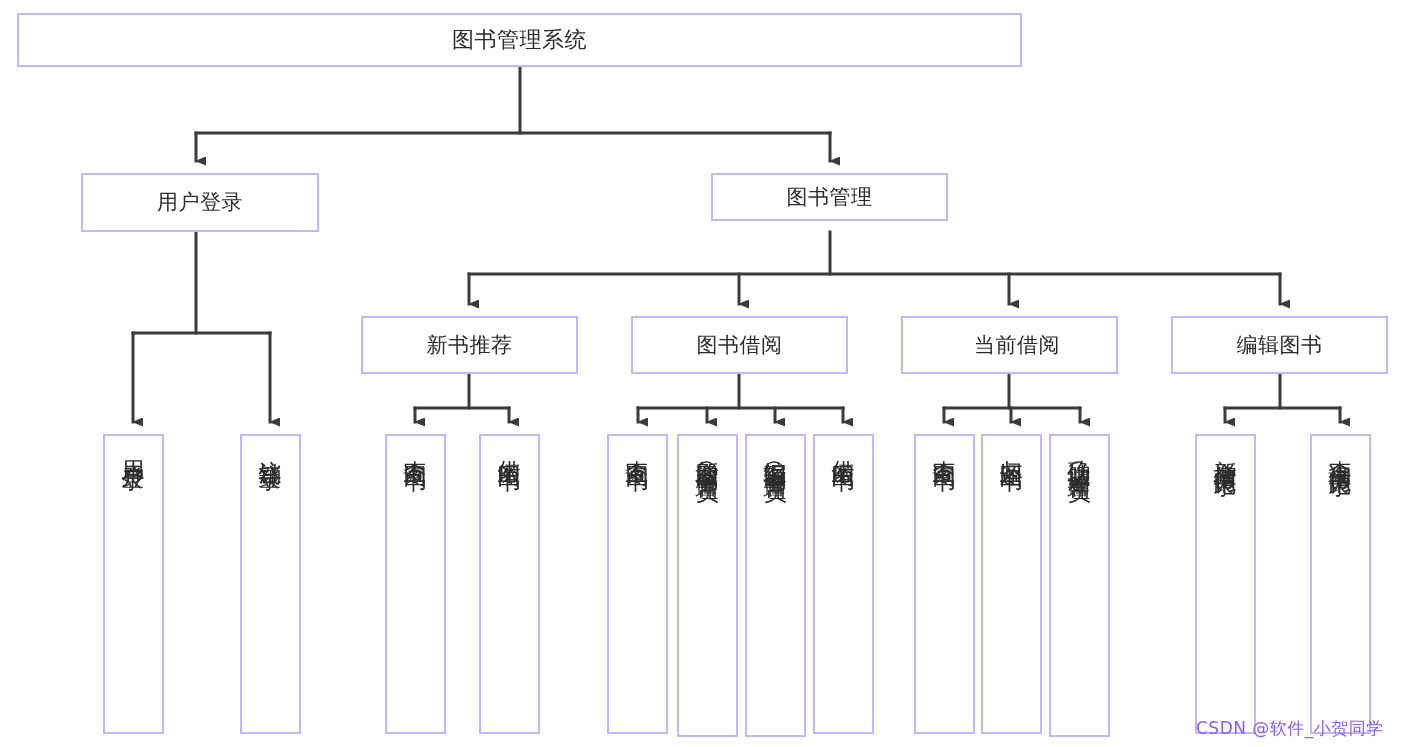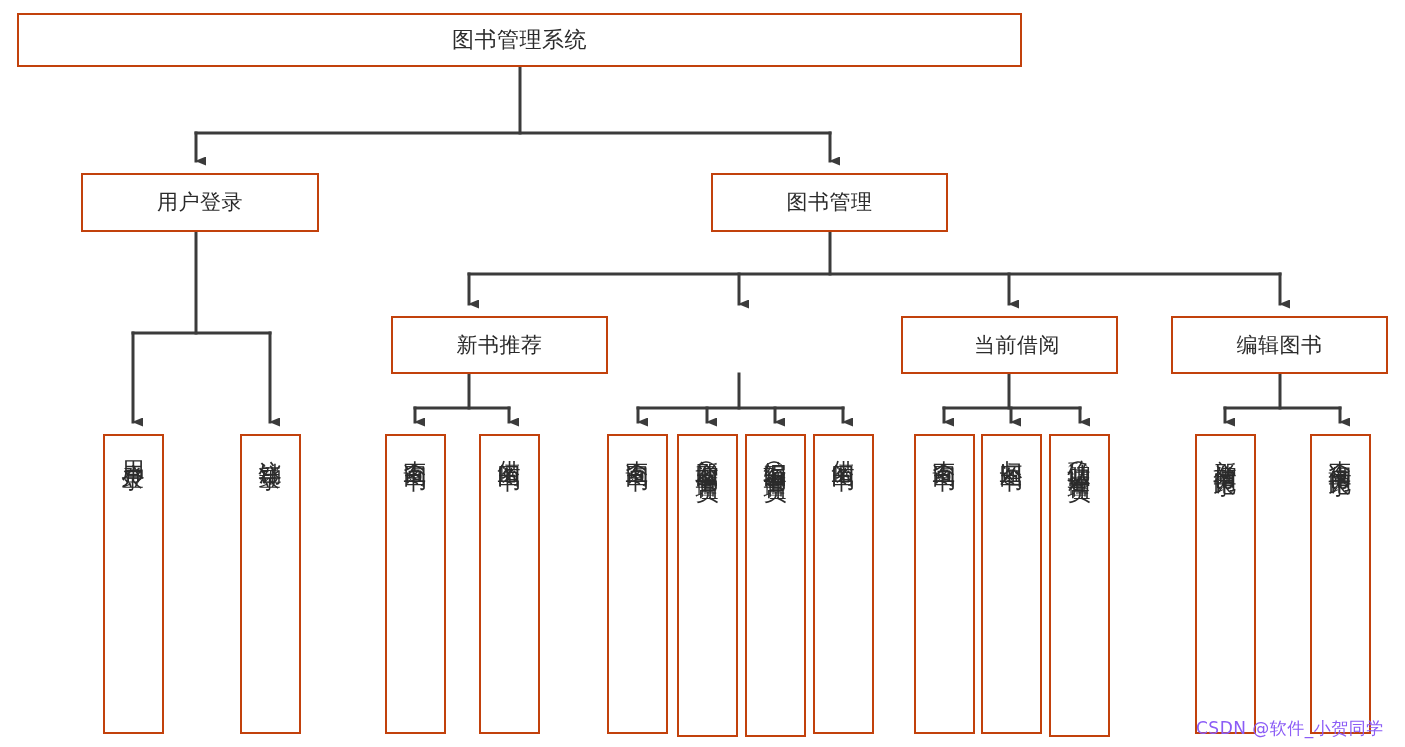--- a/index.html
+++ b/index.html
@@ -11,21 +11,21 @@
     overflow:hidden;
   }
   #canvas{position:relative;width:1405px;height:747px;}
 
   svg#wires{position:absolute;left:0;top:0;width:1405px;height:747px;}
 
   .node{
     position:absolute;
     box-sizing:border-box;
     background:#ffffff;
-    border:2px solid #c2410c;
+    border:2px solid #c4b5fd;
     display:flex;
     align-items:center;
     justify-content:center;
     color:#2b2b2b;
   }
   .node .label{
     display:block;
     text-align:center;
     line-height:1.18;
     letter-spacing:0.5px;
@@ -115,26 +115,29 @@
     </g>
   </svg>
 
   <div class="node horiz root" style="left:17px;top:13px;width:1005px;height:54px;">
     <span class="label">图书管理系统</span>
   </div>
 
   <div class="node horiz" style="left:81px;top:173px;width:238px;height:59px;">
     <span class="label">用户登录</span>
   </div>
-  <div class="node horiz" style="left:711px;top:173px;width:237px;height:59px;">
+  <div class="node horiz" style="left:711px;top:173px;width:237px;height:48px;">
     <span class="label">图书管理</span>
   </div>
 
-  <div class="node horiz" style="left:361px;top:316px;width:217px;height:58px;margin-left:30px;">
+  <div class="node horiz" style="left:361px;top:316px;width:217px;height:58px;">
     <span class="label">新书推荐</span>
+  </div>
+  <div class="node horiz" style="left:631px;top:316px;width:217px;height:58px;">
+    <span class="label">图书借阅</span>
   </div>
   <div class="node horiz" style="left:901px;top:316px;width:217px;height:58px;padding-left:15px;">
     <span class="label">当前借阅</span>
   </div>
   <div class="node horiz" style="left:1171px;top:316px;width:217px;height:58px;">
     <span class="label">编辑图书</span>
   </div>
 
   <div class="node vert" style="left:103px;top:434px;width:61px;height:300px;">
     <span class="label">用户登录</span>

